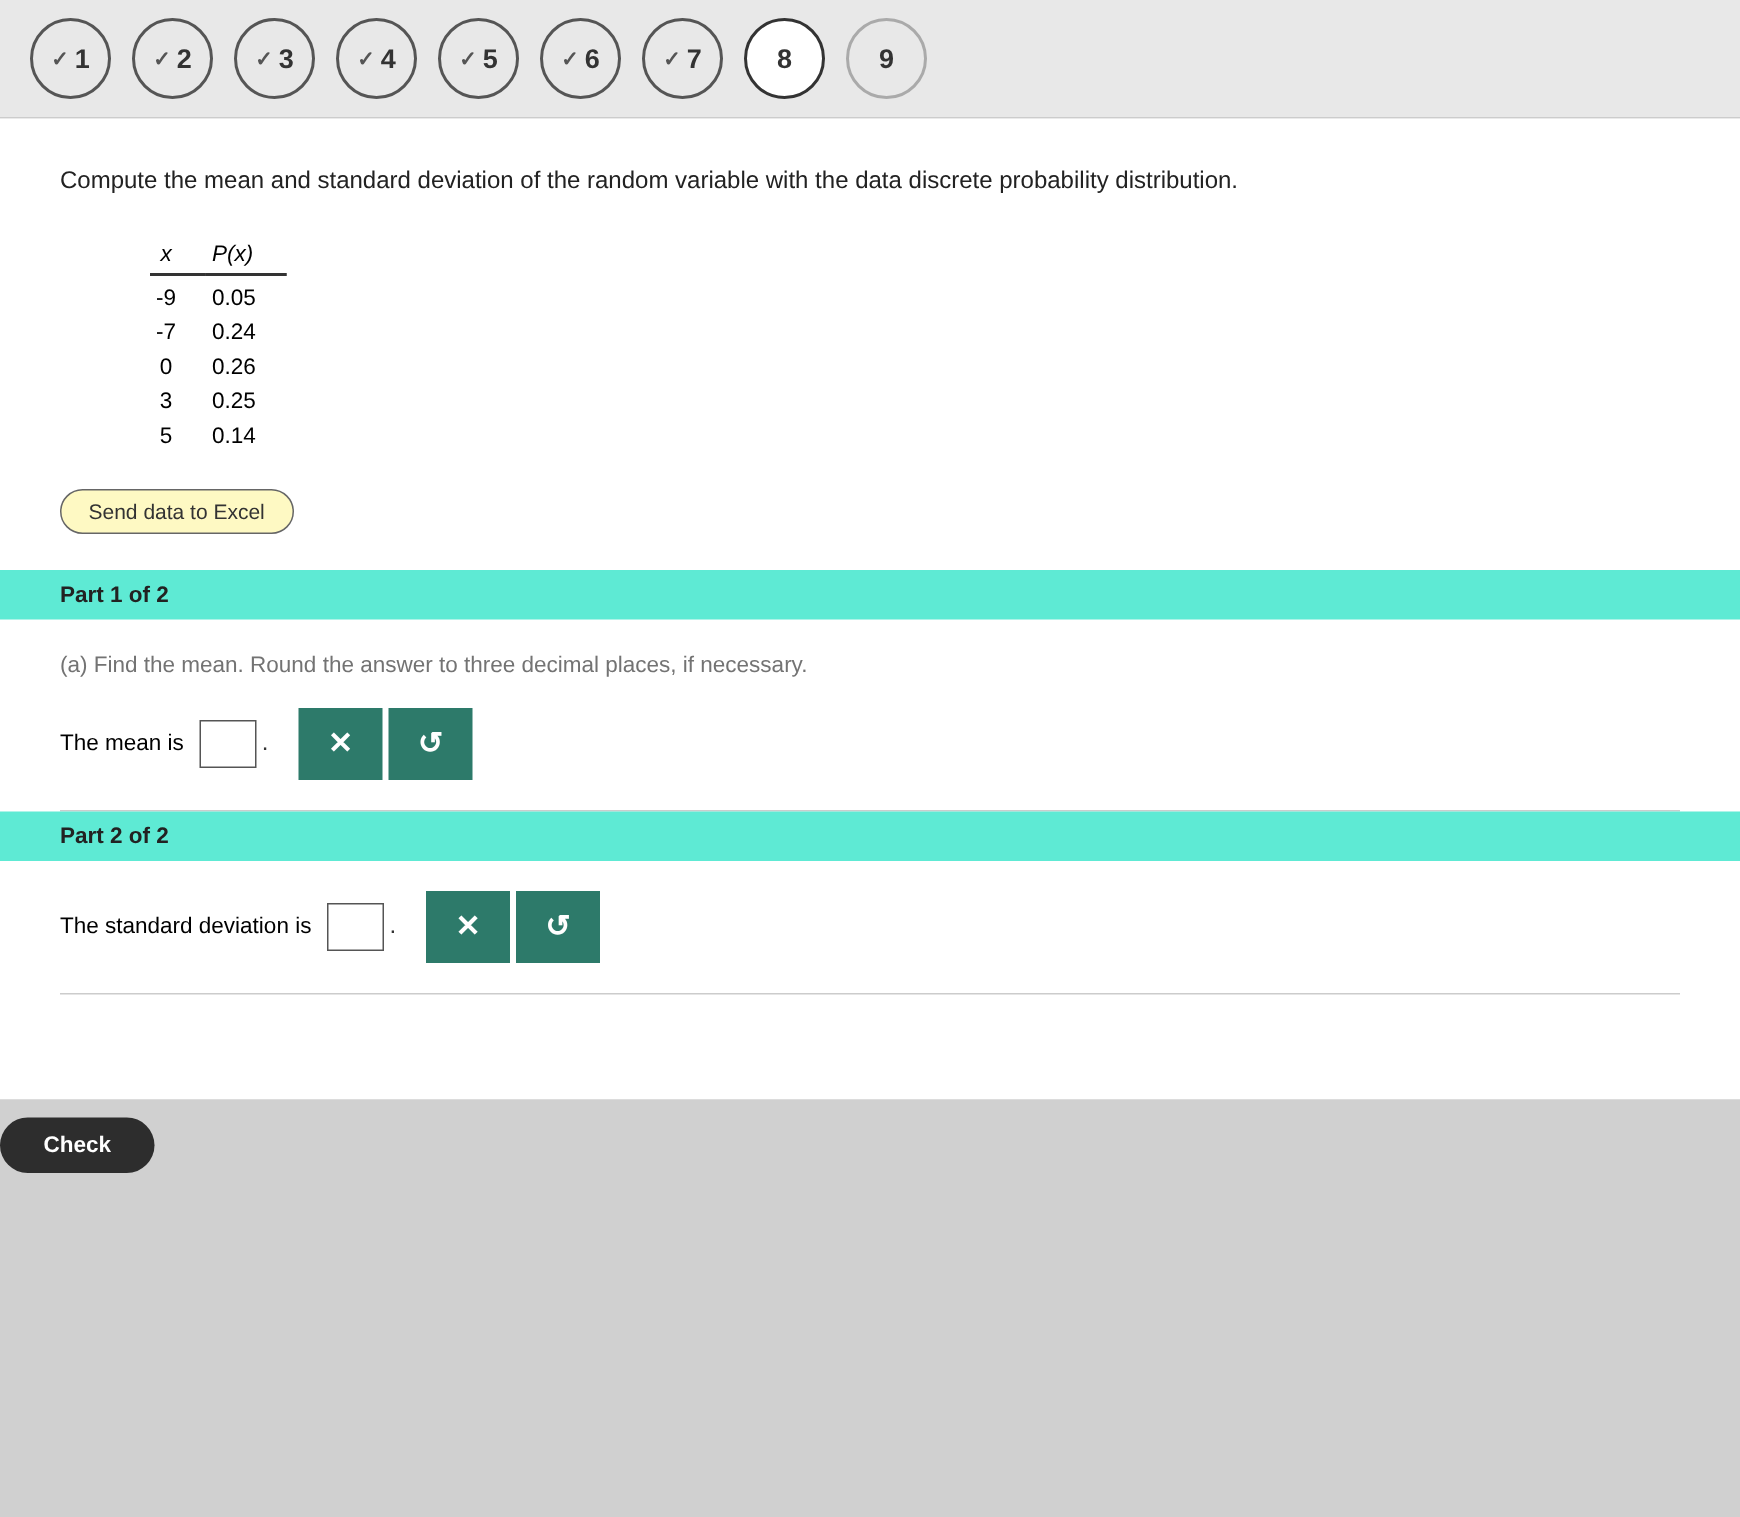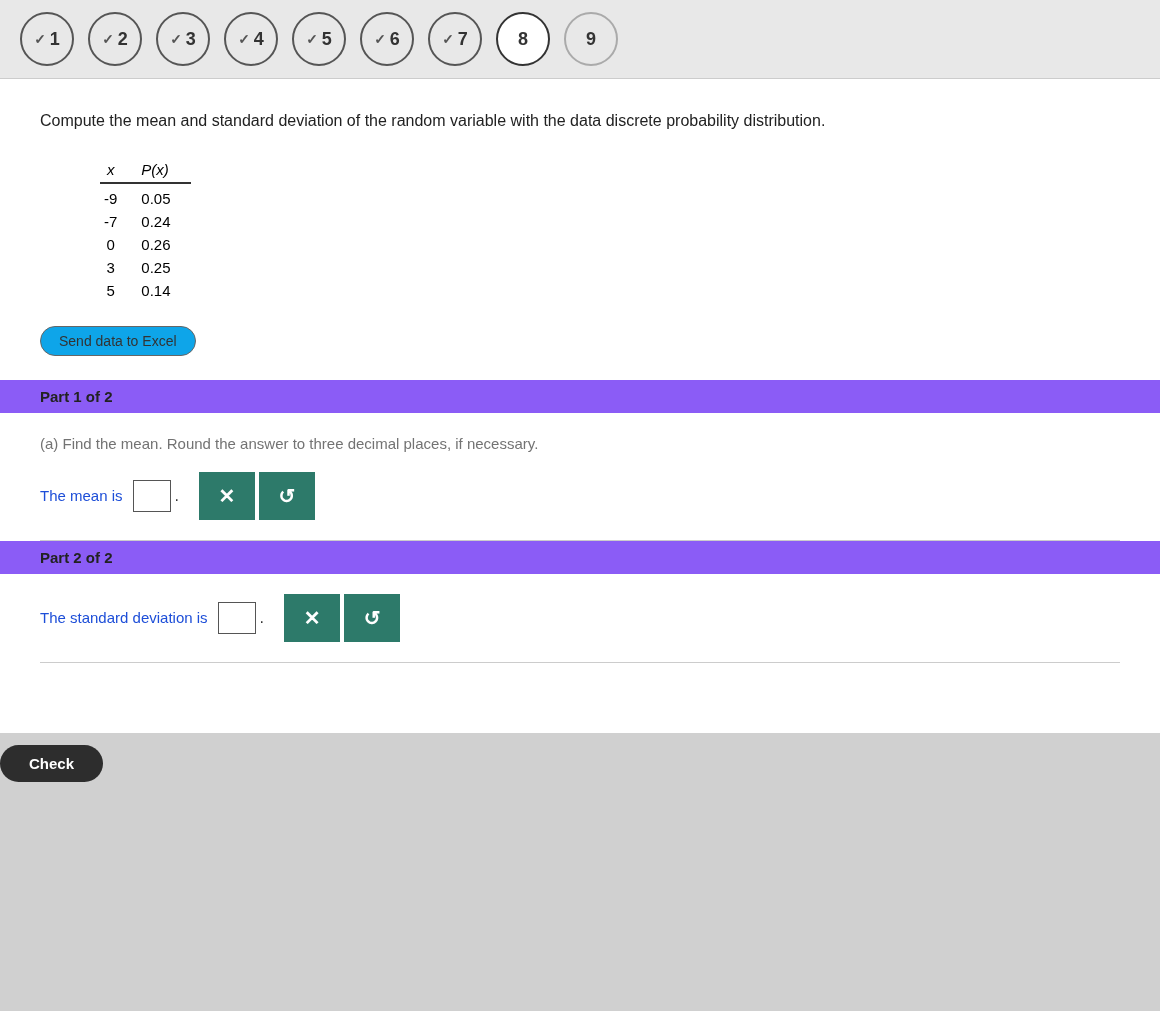--- a/index.html
+++ b/index.html
@@ -91,28 +91,28 @@
     }
 
     
     .excel-btn {
       display: inline-block;
       border: 1px solid #666;
       border-radius: 20px;
       padding: 6px 18px;
       font-size: 14px;
       color: #333;
-      background: #0ea5e9;
+      background: #fef9c3;
       cursor: pointer;
       margin-bottom: 0;
     }
 
     
     .part-header {
-      background: #8b5cf6;
+      background: #5eead4;
       padding: 8px 16px;
       font-size: 15px;
       font-weight: bold;
       color: #222;
       margin: 0 -40px;
       padding-left: 40px;
     }
 
     .part-content {
       padding: 20px 0;
@@ -127,21 +127,21 @@
     }
 
     .answer-row {
       display: flex;
       align-items: center;
       gap: 10px;
     }
 
     .answer-label {
       font-size: 15px;
-      color: #1d4ed8;
+      color: #000000;
     }
 
     .answer-input {
       width: 38px;
       height: 32px;
       border: 1px solid #555;
       font-size: 14px;
       text-align: center;
       outline: none;
     }

